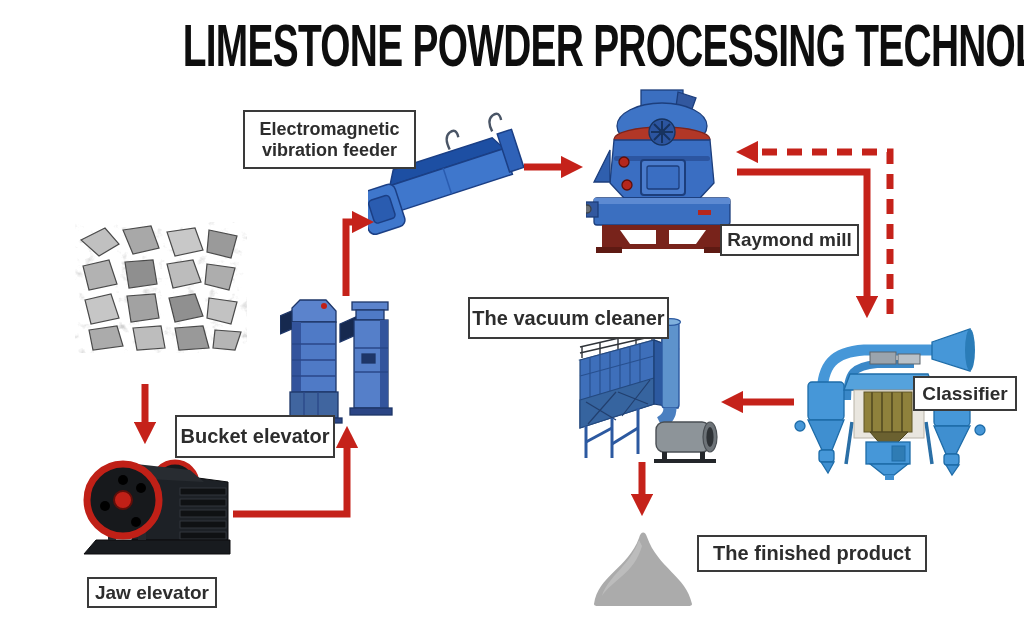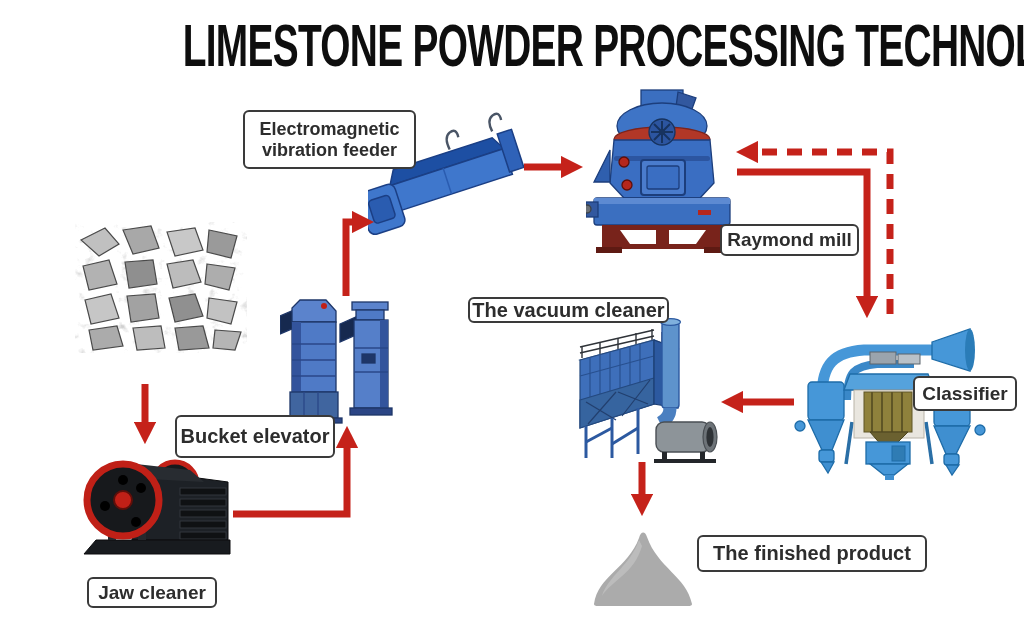--- a/index.html
+++ b/index.html
@@ -9,21 +9,21 @@
   }
   .abs { position:absolute; }
   #title-wrap { position:absolute; top:12px; left:0; width:1024px; text-align:center; }
   #title-wrap span {
     display:inline-block; white-space:nowrap; font-weight:bold; font-size:54px;
     color:#0e0e0e; letter-spacing:-1px; transform:scale(0.72,1.08); transform-origin:center top;
     font-family:"Liberation Sans", sans-serif;
   }
   .label-box {
     position:absolute; box-sizing:border-box; background:#fff;
-    border:2px solid var(--label-border,#3a3a3a); border-radius:6px;
+    border:2px solid var(--label-border,#3a3a3a); border-radius:0;
     display:flex; align-items:center; justify-content:center; text-align:center;
     font-weight:bold; color:var(--label-text,#2d2d2d); line-height:1.12;
     font-family:"Liberation Sans", sans-serif;
   }
   .arrow { stroke:var(--arrow,#c5221a); stroke-width:7; fill:none; }
   .arrow.dashed { stroke-dasharray:15 10; }
   svg { display:block; }
 </style>
 </head>
 <body>
@@ -293,29 +293,29 @@
   </div>
 
   <div class="label-box" style="left:913px;top:376px;width:104px;height:35px;font-size:19px">
     <span>Classifier</span>
   </div>
 
   <div class="label-box" style="left:720px;top:224px;width:139px;height:32px;font-size:19px">
     <span>Raymond mill</span>
   </div>
 
-  <div class="label-box" style="left:468px;top:297px;width:201px;height:26px;font-size:20px">
+  <div class="label-box" style="left:468px;top:297px;width:201px;height:42px;font-size:20px">
     <span>The vacuum cleaner</span>
   </div>
 
   <div class="label-box" style="left:175px;top:415px;width:160px;height:43px;font-size:20px">
     <span>Bucket elevator</span>
   </div>
 
   <div class="label-box" style="left:87px;top:577px;width:130px;height:31px;font-size:19px">
-    <span>Jaw cleaner</span>
+    <span>Jaw elevator</span>
   </div>
 
   <div class="label-box" style="left:697px;top:535px;width:230px;height:37px;font-size:20px">
     <span>The finished product</span>
   </div>
 
 </div>
 
 </body></html>

